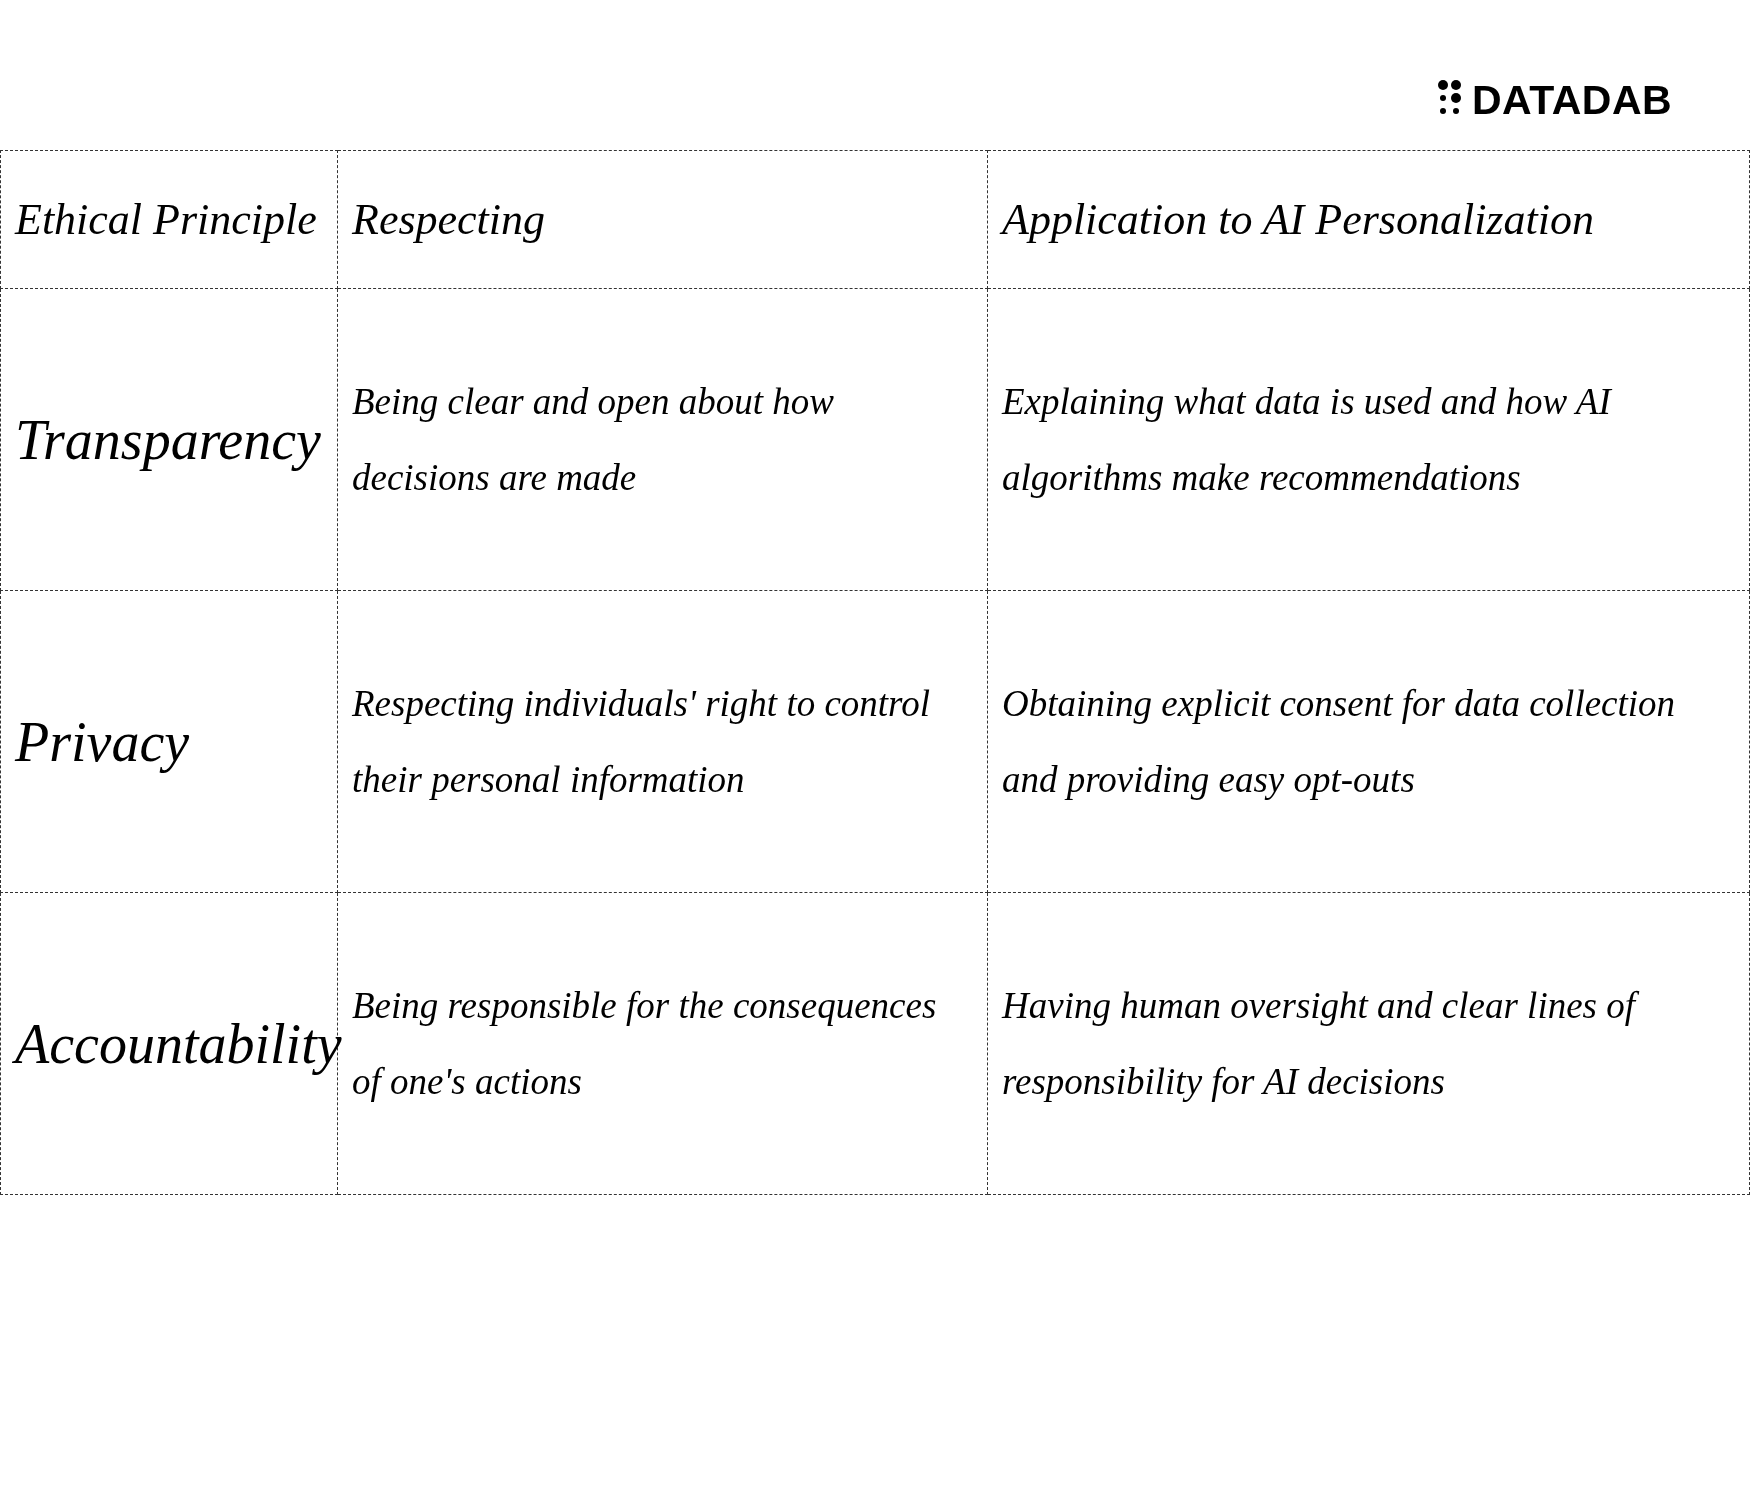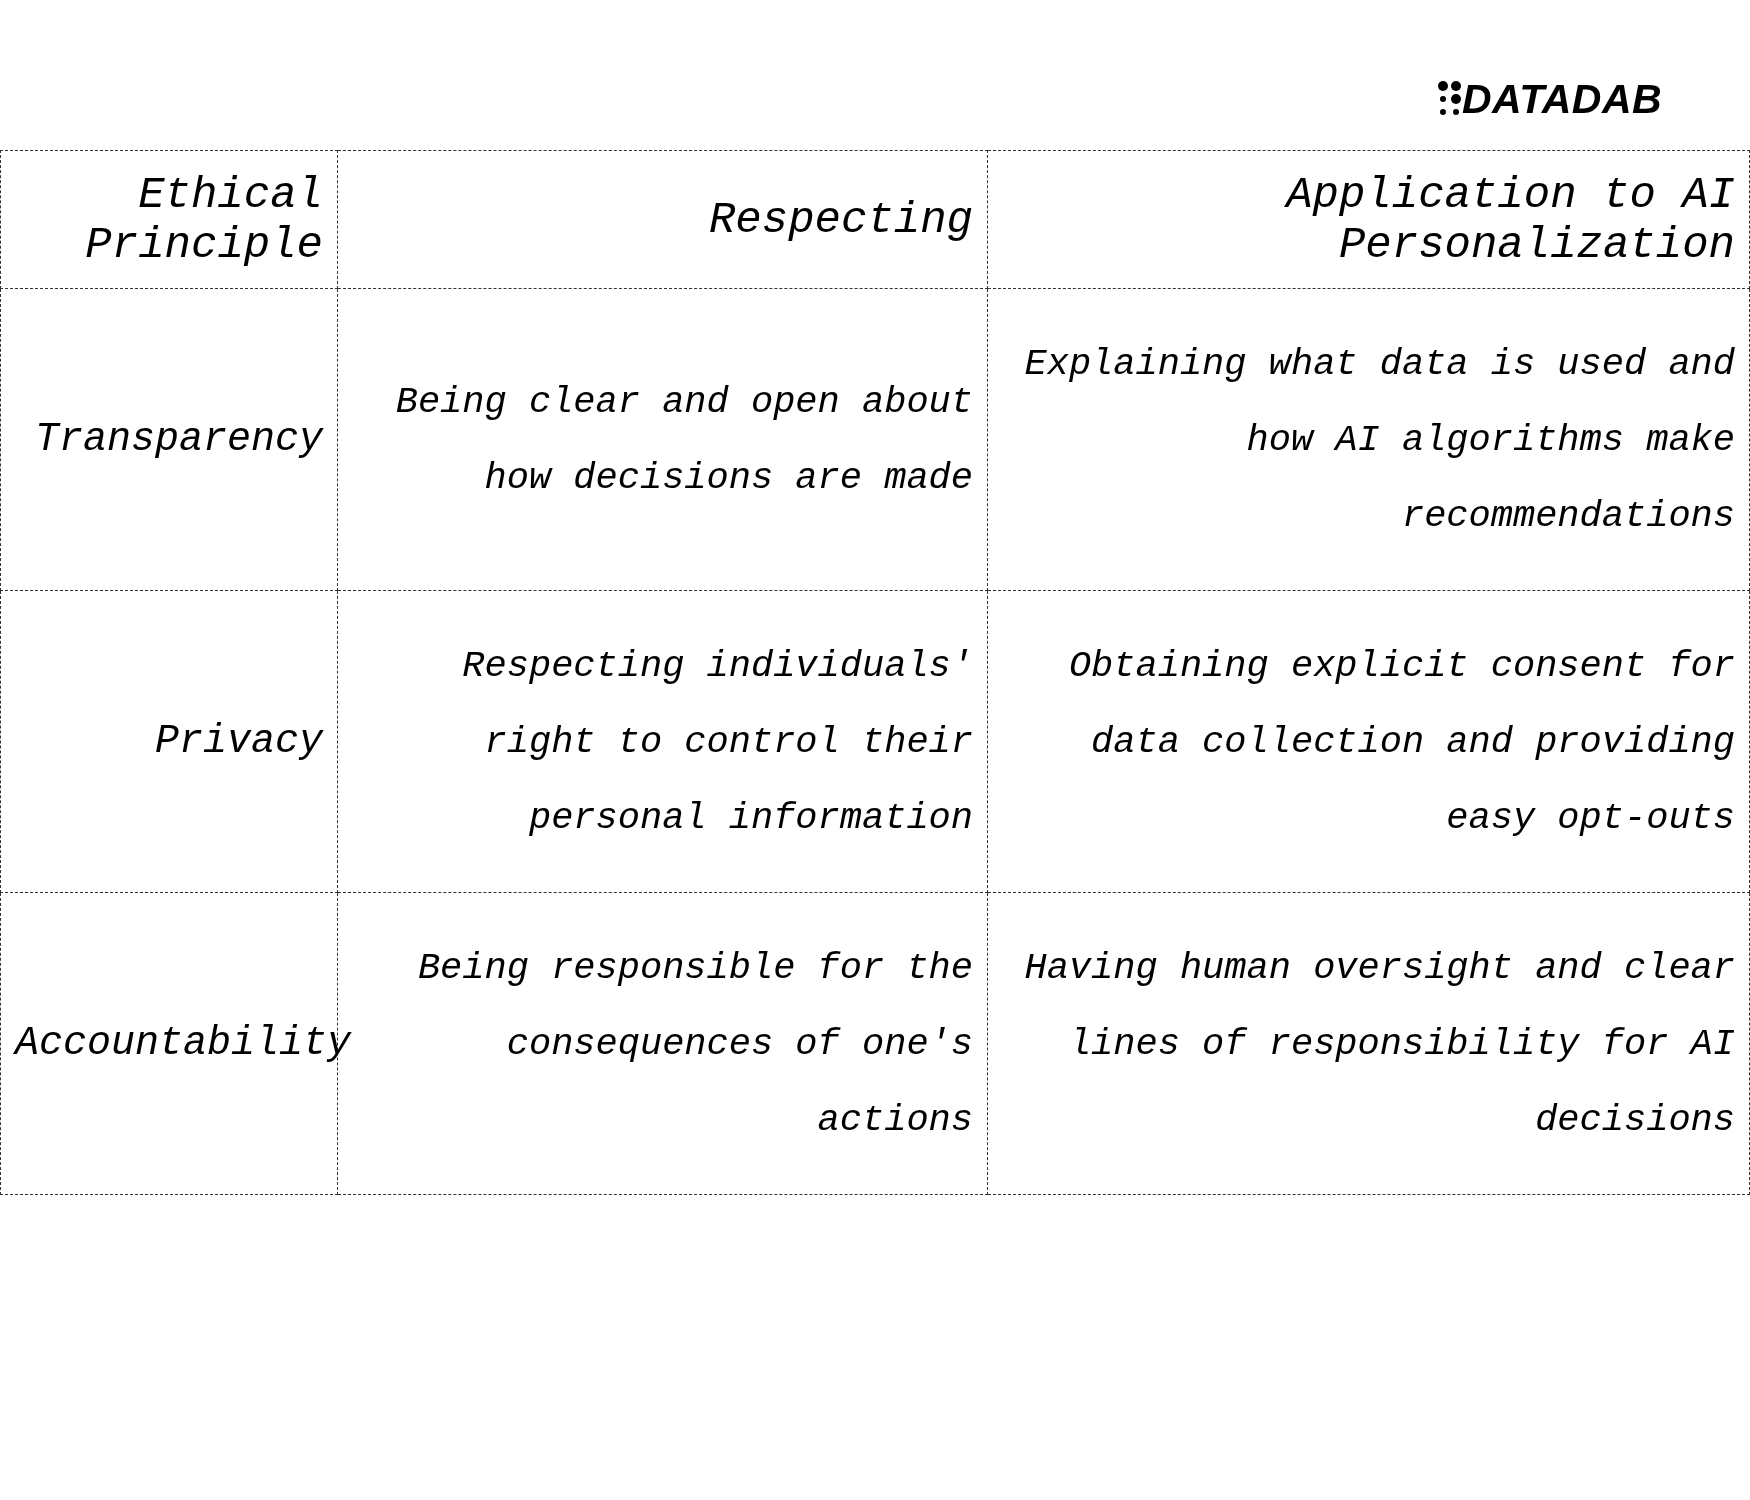--- a/index.html
+++ b/index.html
@@ -14,22 +14,22 @@
       overflow: hidden;
       color: #000000;
       font-family: "Liberation Serif", "DejaVu Serif", serif;
     }
     .logo {
       position: absolute;
       left: 1438px;
       top: 80px;
       height: 38px;
       display: flex;
-      align-items: center;
-      font-style: italic;
+      align-items: flex-start;
+      gap: 10px;
     }
     .logo-dots {
       position: relative;
       width: 24px;
       height: 36px;
     }
     .dot {
       position: absolute;
       background: #000;
       border-radius: 50%;
@@ -45,38 +45,37 @@
     .table {
       position: absolute;
       left: 0;
       top: 150px;
       width: 1749px;
       border-collapse: collapse;
       table-layout: fixed;
     }
     .table td, .table th {
       border: 1.5px dashed #333;
-      text-align: right;
+      text-align: left;
       vertical-align: middle;
       font-style: italic;
       font-weight: 400;
       padding: 0 14px;
-      font-family: Liberation Mono, monospace;
     }
     .table th {
       height: 137px;
       font-size: 44px;
     }
     .table td {
       height: 301px;
       font-size: 37px;
       line-height: 76px;
     }
     .table td.principle {
-      font-size: 40px;
+      font-size: 56px;
     }
     col.c1 { width: 337px; }
     col.c2 { width: 650px; }
     col.c3 { width: 762px; }
   </style>
 </head>
 <body>
 
 <div class="logo">
   <div class="logo-dots">

